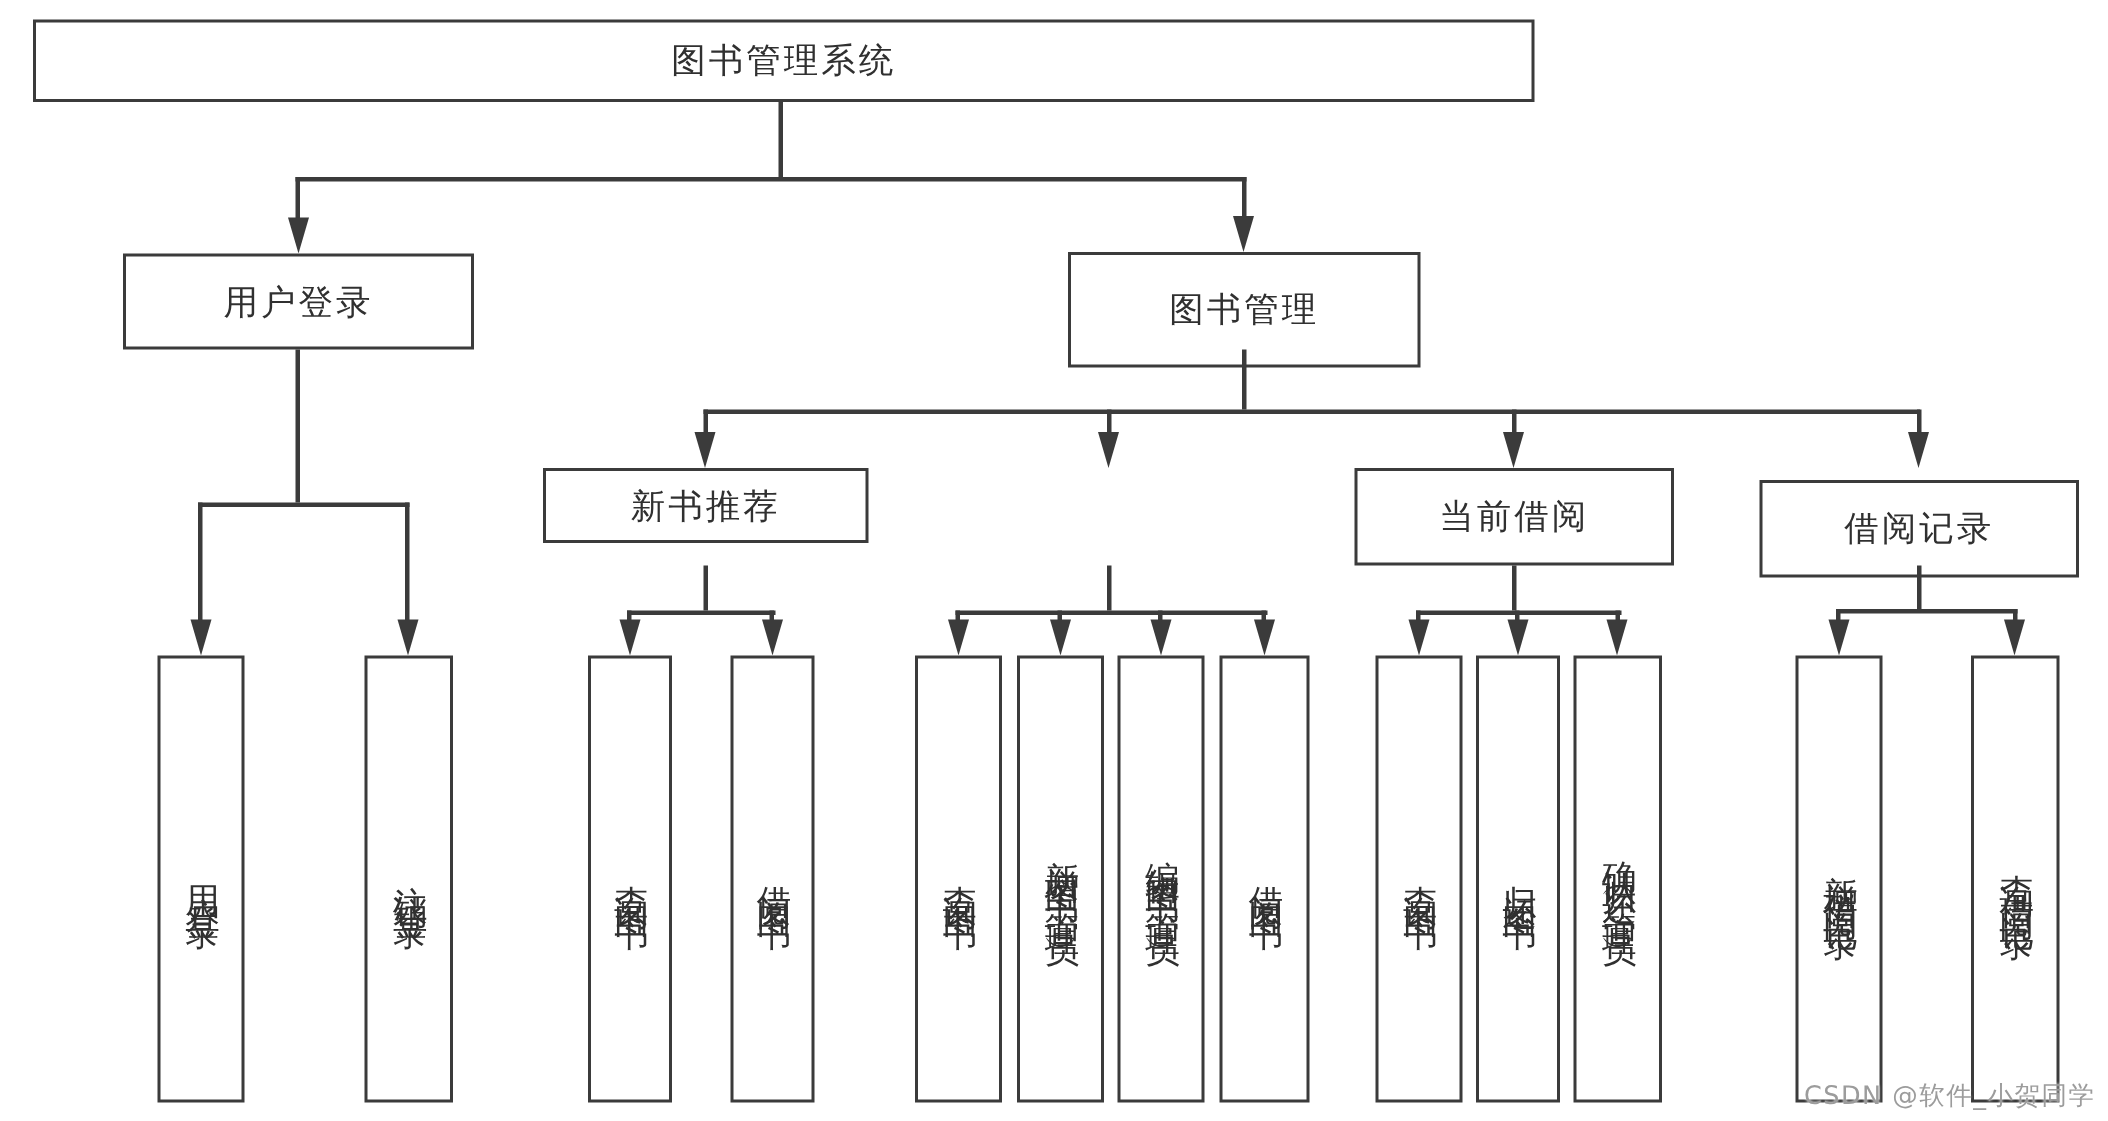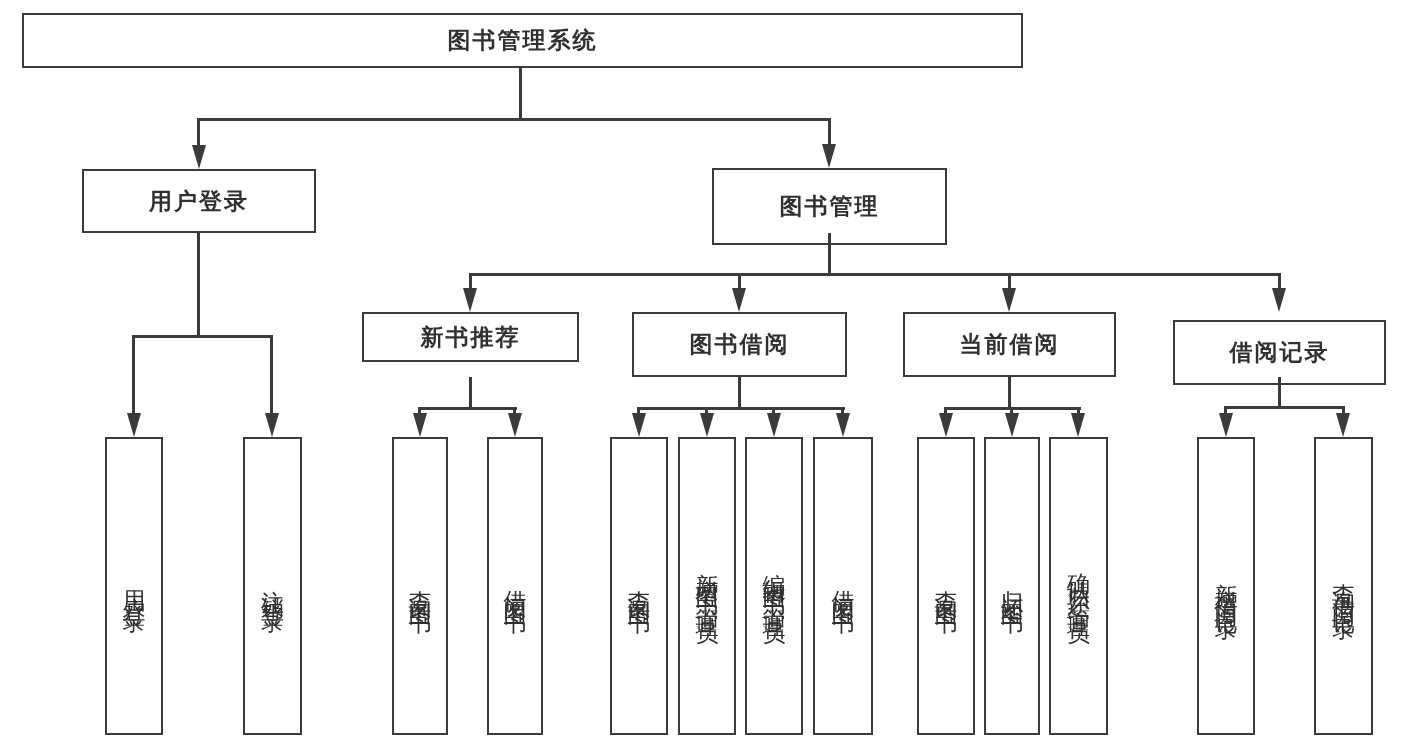--- a/index.html
+++ b/index.html
@@ -7,21 +7,21 @@
     position:relative;width:1405px;height:747px;background:#ffffff;overflow:hidden;
     font-family:"DejaVu Sans","Liberation Sans",sans-serif;
   }
   
   .node{
     position:absolute;box-sizing:border-box;background:#ffffff;
     border:2.5px solid #3b3b3b;color:#303030;
     display:flex;align-items:center;justify-content:center;
     font-size:23px;letter-spacing:2px;
   }
-  .hbox{white-space:nowrap;font-weight:bold;}
+  .hbox{white-space:nowrap;}
   .vbox{
     writing-mode:vertical-rl;text-orientation:mixed;
     letter-spacing:7px;line-height:1;
   }
   
   .vl{position:absolute;width:3px;background:#3b3b3b;}
   .hl{position:absolute;height:3px;background:#3b3b3b;}
   .ah{
     position:absolute;width:0;height:0;
     border-left:7px solid transparent;border-right:7px solid transparent;
@@ -85,21 +85,20 @@
   <div class="vl" style="left:469px;top:273px;height:17px"></div>
   <div class="ah" style="left:463px;top:288px"></div>
   <div class="vl" style="left:738px;top:273px;height:17px"></div>
   <div class="ah" style="left:732px;top:288px"></div>
   <div class="vl" style="left:1008px;top:273px;height:17px"></div>
   <div class="ah" style="left:1002px;top:288px"></div>
   <div class="vl" style="left:1278px;top:273px;height:17px"></div>
   <div class="ah" style="left:1272px;top:288px"></div>
 
   <div class="node hbox" id="b-nb">新书推荐</div>
-  <div class="node hbox" id="b-bb">图书借阅</div>
   <div class="node hbox" id="b-cb">当前借阅</div>
   <div class="node hbox" id="b-br">借阅记录</div>
 
   <div class="vl" style="left:469px;top:377px;height:30px"></div>
   <div class="hl" style="left:418px;top:407px;width:99px"></div>
   <div class="vl" style="left:418px;top:407px;height:8px"></div>
   <div class="ah" style="left:413px;top:413px"></div>
   <div class="vl" style="left:513px;top:407px;height:8px"></div>
   <div class="ah" style="left:508px;top:413px"></div>
 
@@ -141,13 +140,14 @@
   <div class="node vbox leaf" id="l-bb3">编辑图书（管理员）</div>
   <div class="node vbox leaf" id="l-bb4">借阅图书</div>
 
   <div class="node vbox leaf" id="l-cb1">查询图书</div>
   <div class="node vbox leaf" id="l-cb2">归还图书</div>
   <div class="node vbox leaf" id="l-cb3">确认归还（管理员）</div>
 
   <div class="node vbox leaf" id="l-br1">新增借阅记录</div>
   <div class="node vbox leaf" id="l-br2">查询借阅记录</div>
 
+  <div id="watermark">CSDN @软件_小贺同学</div>
 </div>
 
 </body></html>

